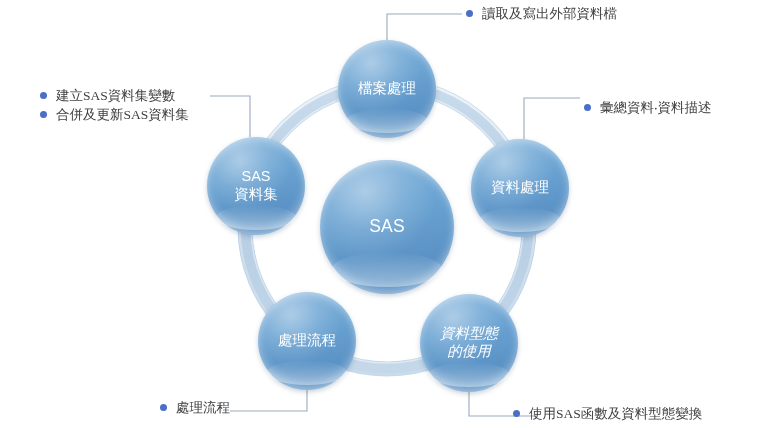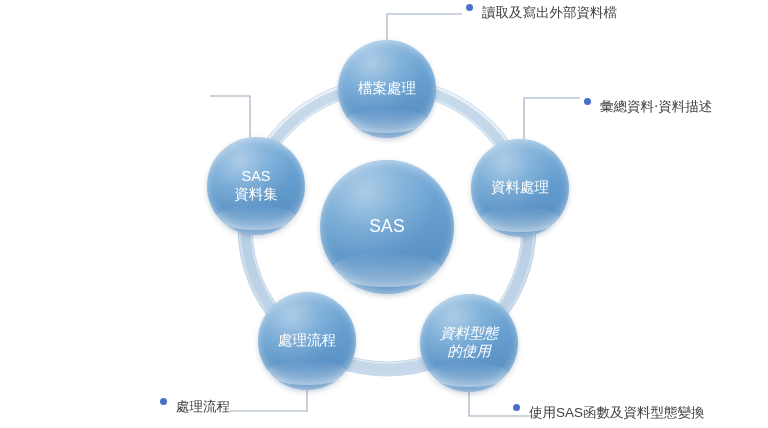--- a/index.html
+++ b/index.html
@@ -55,21 +55,21 @@
 
   .sat{width:98px;height:98px;font-size:14.5px;}
   #node-file{left:338px;top:40px;}
   #node-dataset{left:207px;top:137px;}
   #node-dataproc{left:471px;top:139px;}
   #node-datatype{left:420px;top:294px;font-style:italic;}
   #node-flow{left:258px;top:292px;}
 
   
   .callout{position:absolute;font-size:13.5px;color:#3f3f3f;white-space:nowrap;}
-  .callout .row{display:flex;align-items:flex-start;height:19px;}
+  .callout .row{display:flex;align-items:center;height:19px;font-family:Liberation Serif, serif;}
   .callout .bullet{
     width:7px;height:7px;border-radius:50%;
     background:#4a6fc8;flex:0 0 auto;margin-right:9px;
   }
   .callout .txt{display:block;}
 
   #callout-dataset{left:40px;top:86px;}
   #callout-file{left:466px;top:4px;}
   #callout-dataproc{left:584px;top:98px;}
   #callout-flow{left:160px;top:398px;}
@@ -132,20 +132,30 @@
 
   <div class="node sat" id="node-datatype">
     <span class="label">資料型態</span>
     <span class="label">的使用</span>
   </div>
 
   <div class="node sat" id="node-flow">
     <span class="label">處理流程</span>
   </div>
 
+  <div class="callout" id="callout-dataset">
+    <div class="row">
+      <span class="bullet"></span>
+      <span class="txt">建立SAS資料集變數</span>
+    </div>
+    <div class="row">
+      <span class="bullet"></span>
+      <span class="txt">合併及更新SAS資料集</span>
+    </div>
+  </div>
 
   <div class="callout" id="callout-file">
     <div class="row">
       <span class="bullet"></span>
       <span class="txt">讀取及寫出外部資料檔</span>
     </div>
   </div>
 
   <div class="callout" id="callout-dataproc">
     <div class="row">

